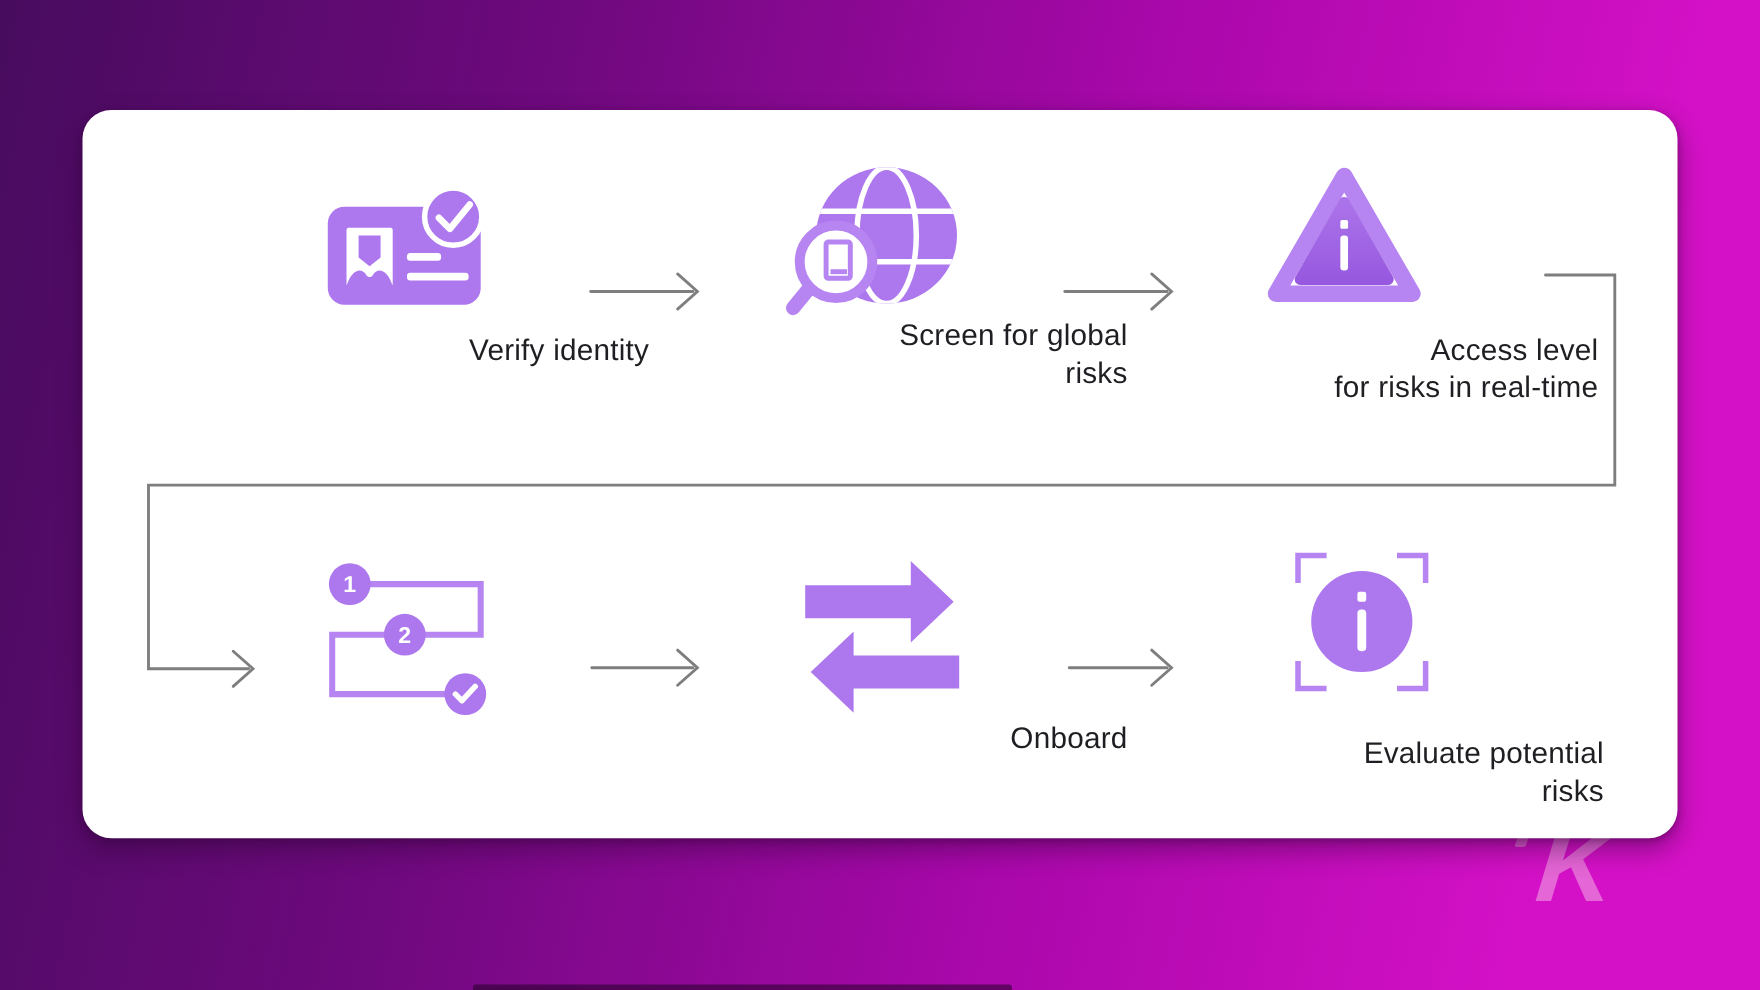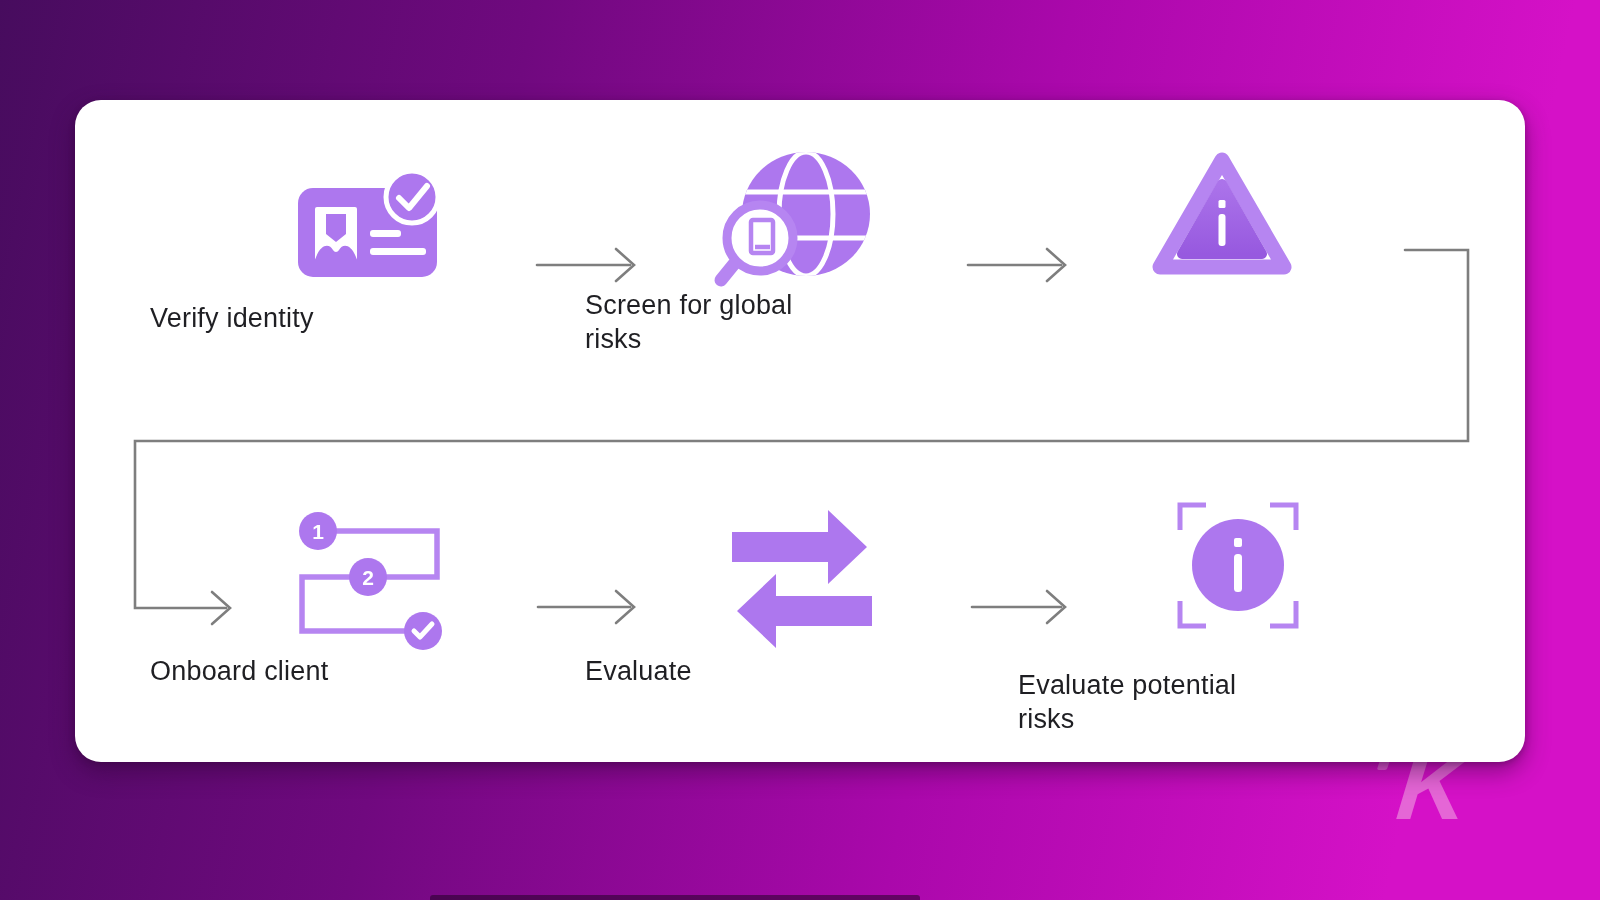--- a/index.html
+++ b/index.html
@@ -12,21 +12,21 @@
     position:absolute; left:75px; top:100px; width:1450px; height:662px;
     background:var(--card-bg); border-radius:26px;
     box-shadow:0 10px 24px rgba(46,4,52,.45), 0 2px 6px rgba(46,4,52,.3);
   }
   .flow-lines { position:absolute; left:0; top:0; width:1600px; height:900px; pointer-events:none; }
   .flow-lines path, .flow-lines polyline {
     fill:none; stroke:var(--arrow-gray); stroke-width:2.6px; stroke-linecap:round; stroke-linejoin:miter;
   }
   .icon-box { position:absolute; }
   .step-label {
-    position:absolute; width:440px; text-align:left;
+    position:absolute; width:440px; text-align:right;
     font-size:27px; line-height:34px; font-weight:500;
     color:var(--label-text); white-space:pre-line; letter-spacing:.2px;
   }
   
   .ic-fill   { fill:var(--icon-purple-fill); }
   .ic-stroke { fill:none; stroke:var(--icon-purple); }
   .w-fill    { fill:#ffffff; }
   .w-stroke  { fill:none; stroke:#ffffff; stroke-linecap:round; stroke-linejoin:round; }
   .num { fill:#ffffff; font:bold 21px "Liberation Sans", sans-serif; text-anchor:middle; }
   .watermark {
@@ -140,20 +140,21 @@
     <path class="ic-stroke" stroke-width="5" d="M123 105 V130 H97"></path>
     <path class="ic-stroke" stroke-width="5" d="M33 130 H7 V105"></path>
     <circle class="ic-fill" cx="65" cy="69" r="46"></circle>
     <rect class="w-fill" x="61" y="42" width="8" height="9" rx="2"></rect>
     <rect class="w-fill" x="61" y="58" width="8" height="38" rx="3.5"></rect>
   </svg>
 
   <div class="step-label" style="left:150px; top:301px;">Verify identity</div>
   <div class="step-label" style="left:585px; top:288px;">Screen for global
 risks</div>
-  <div class="step-label" style="left:150px; top:654px;">Onboard client</div>
-  <div class="step-label" style="left:585px; top:654px;">Evaluate</div>
+  <div class="step-label" style="left:1013px; top:301px;">Access level
+for risks in real-time</div>
+  <div class="step-label" style="left:585px; top:654px;">Onboard</div>
   <div class="step-label" style="left:1018px; top:668px;">Evaluate potential
 risks</div>
 
   <div class="bottom-bar"></div>
 
 </div>
 
 </body></html>

